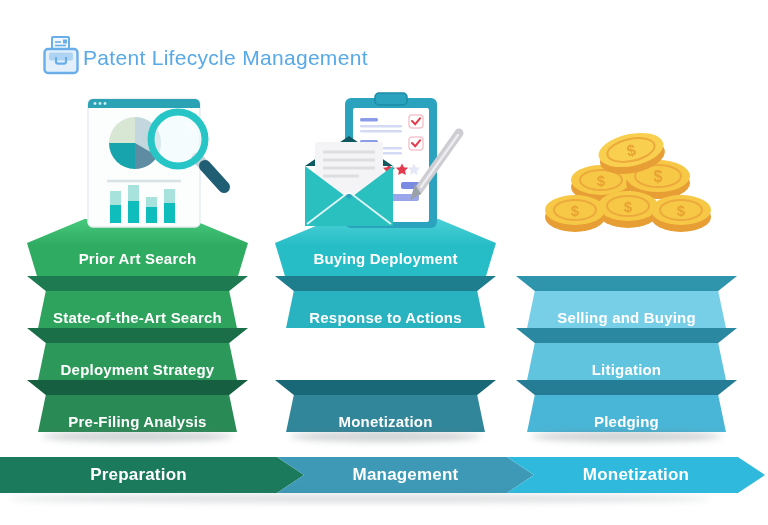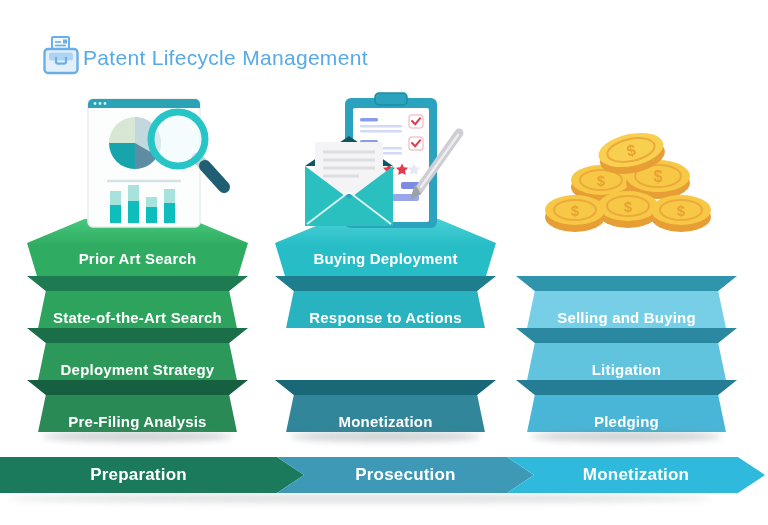--- a/index.html
+++ b/index.html
@@ -218,21 +218,21 @@
           </g>
       </g>
     </svg>
   </div>
 
   <div class="arrows">
     <div class="seg s1" style="--seg: #1B7A5B;">
       <span>Preparation</span>
     </div>
     <div class="seg s2" style="--seg: #3D99B6;">
-      <span>Prosecution</span>
+      <span>Management</span>
     </div>
     <div class="seg s3" style="--seg: #2FBADD;">
       <span>Monetization</span>
     </div>
   </div>
   <div class="ribbon-shadow"></div>
 
 </div>
 
 </body></html>

